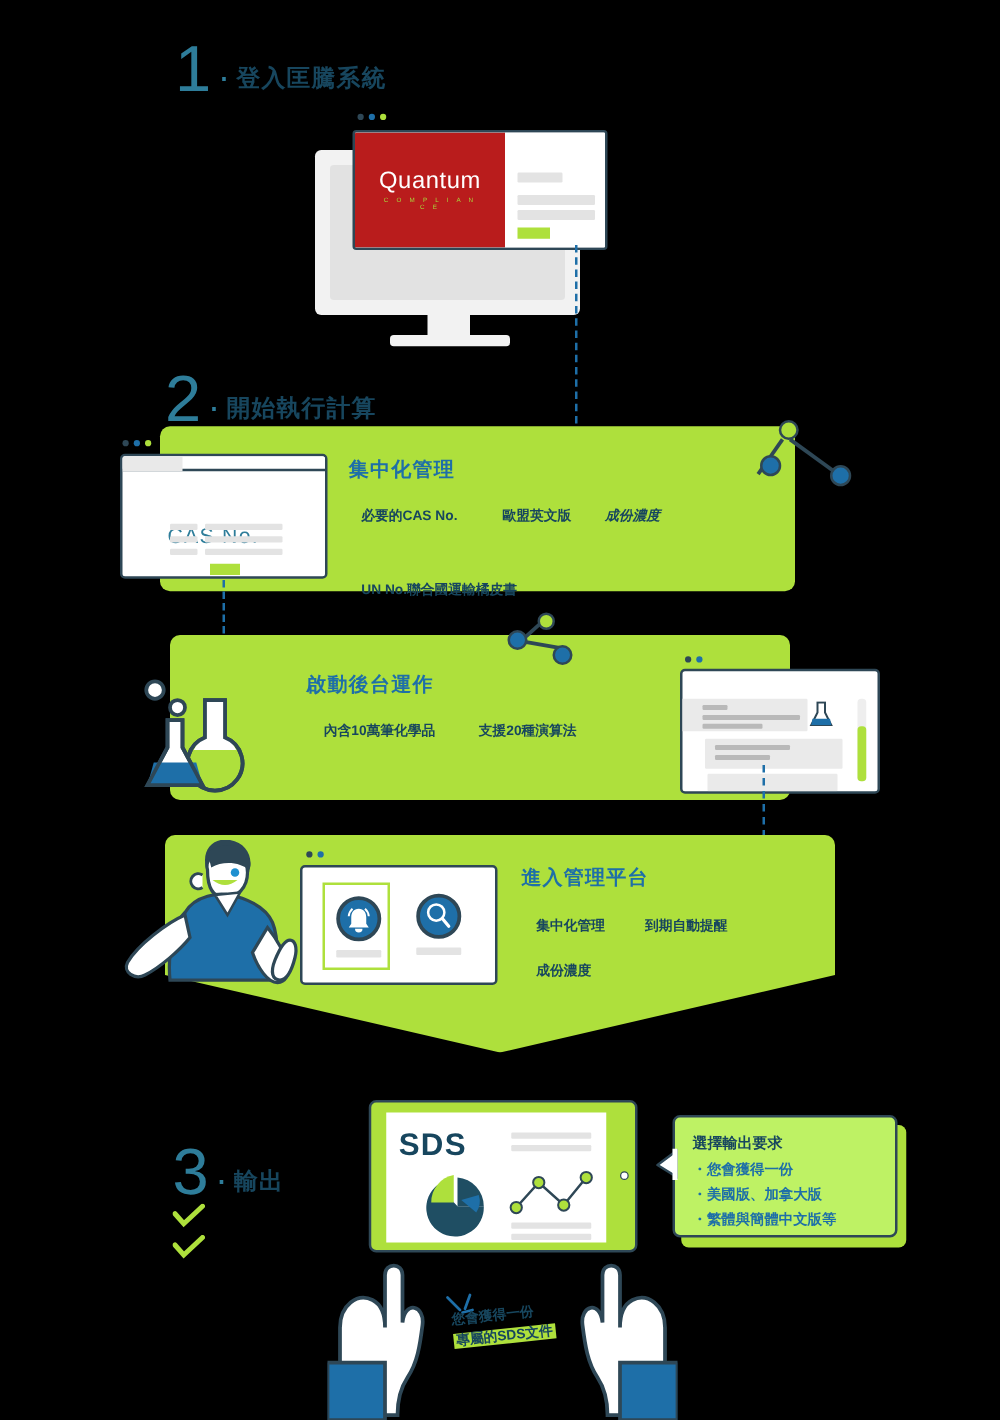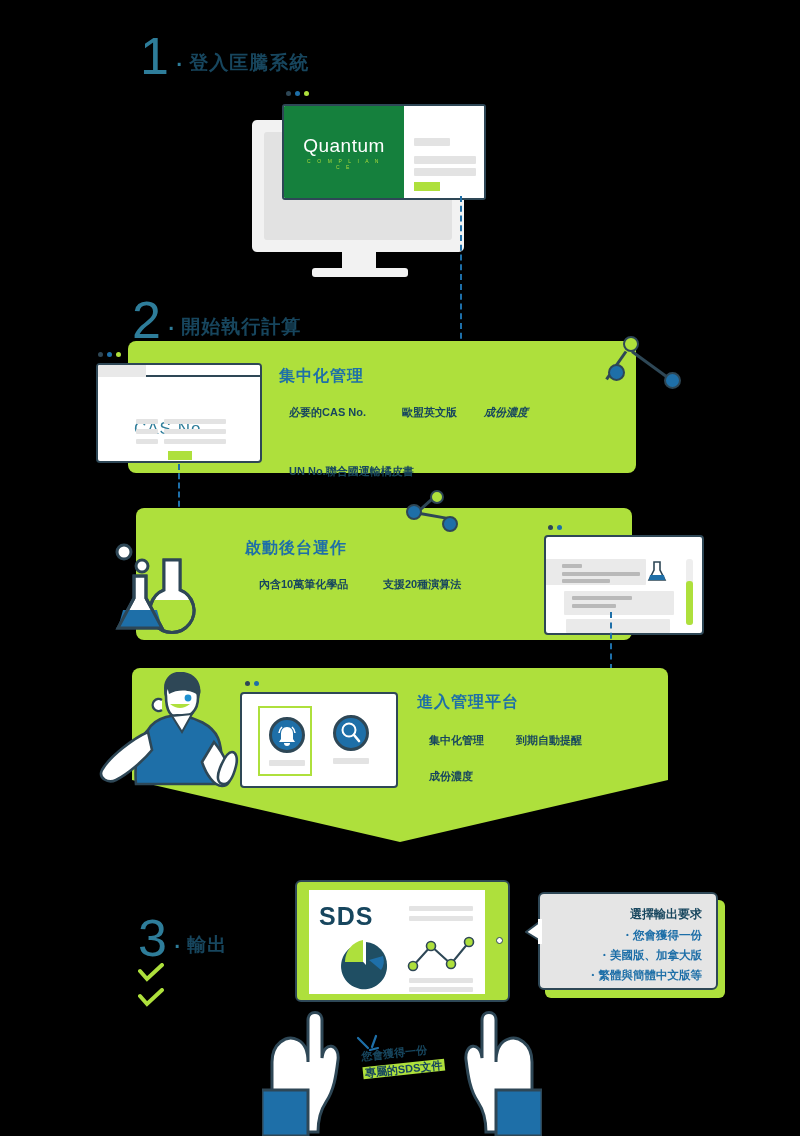--- a/index.html
+++ b/index.html
@@ -31,21 +31,21 @@
   #monitor-group { position:absolute; left:246px; top:100px; width:300px; height:180px; }
   .mon-back-body { position:absolute; left:6px; top:20px; width:212px; height:132px;
       background:#F2F2F2; border-radius:5px; }
   .mon-back-inner { position:absolute; left:18px; top:32px; width:188px; height:108px;
       background:#E2E2E2; border-radius:3px; }
   .mon-stand-neck { position:absolute; left:96px; top:150px; width:34px; height:20px; background:#F2F2F2;}
   .mon-stand-base { position:absolute; left:66px; top:168px; width:96px; height:9px;
       background:#F2F2F2; border-radius:3px;}
   .mon-screen { position:absolute; left:36px; top:4px; width:204px; height:96px;
       border:2px solid #2E4756; border-radius:3px; background:#fff; overflow:hidden; display:flex; }
-  .mon-left { width:120px; background:#15803d; position:relative; }
+  .mon-left { width:120px; background:#b91c1c; position:relative; }
   .mon-right { flex:1; background:#fff; position:relative; }
   .logo-wrap { position:absolute; left:50%; top:50%; transform:translate(-50%,-50%); text-align:center; }
   .logo-main { color:#fff; font-size:19px; letter-spacing:.5px; font-weight:400; white-space:nowrap;}
   .logo-sub { color:#A8D93C; font-size:5px; letter-spacing:2.6px; margin-top:1px; }
   .mon-bar { position:absolute; background:#E3E3E3; border-radius:1px; }
   .mon-btn { position:absolute; background:#AEE03C; }
 
   .dots3 { position:absolute; display:flex; gap:4px; }
   .dots3 i { width:5px; height:5px; border-radius:50%; display:block; }
   .d-dark { background:#2E4756; } .d-blue { background:#1E6FA8; } .d-green { background:#AEE03C; }
@@ -77,21 +77,21 @@
   .flask-wrap { position:absolute; }
 
   
   .icircle { position:absolute; border-radius:50%; background:#1E6FA8; border:3px solid #2E4756; }
 
   
   .check { position:absolute; }
 
   
   .callout-shadow { position:absolute; background:#AEE03C; border-radius:6px; }
-  .callout { position:absolute; background:#e5e5e5; border:2px solid #2E4756; border-radius:6px;text-align:right; }
+  .callout { position:absolute; background:#bef264; border:2px solid #2E4756; border-radius:6px; }
   .callout-title { font-size:12px; font-weight:bold; color:#17465E; }
   .callout-li { font-size:11.5px; color:#1E6FA8; font-weight:bold; margin-top:5px; }
 
   
   .note { position:absolute; font-size:11px; font-weight:bold; color:#17465E;
           transform:rotate(-6deg); line-height:17px; }
   .note .hl { background:#AEE03C; padding:0 2px; }
 
   .sds-title { position:absolute; font-size:26px; font-weight:bold; color:#17465E; letter-spacing:1px;}
 </style>

